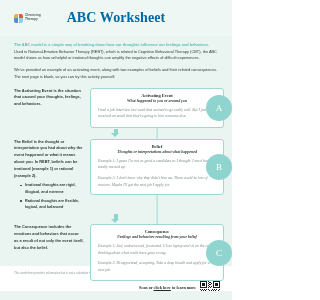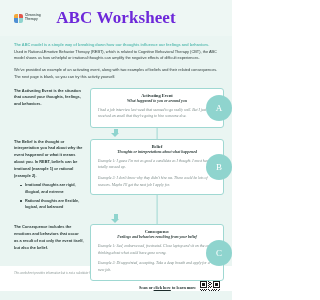--- a/index.html
+++ b/index.html
@@ -48,22 +48,22 @@
     letter-spacing: 0.1px;
     white-space: nowrap;
   }
   .logo-text span { display: block; }
   .title {
     position: absolute;
     left: 0; right: 0;
     text-align: center;
     font-family: "Liberation Serif", serif;
     font-weight: bold;
-    font-size: 17px;
-    color: #6d28d9;
+    font-size: 14px;
+    color: #0369a1;
     letter-spacing: 0.1px;
     pointer-events: none;
   }
 
   
   .intro {
     padding: 6px 14px 0 14px;
   }
   .intro p {
     font-size: 3.9px;

